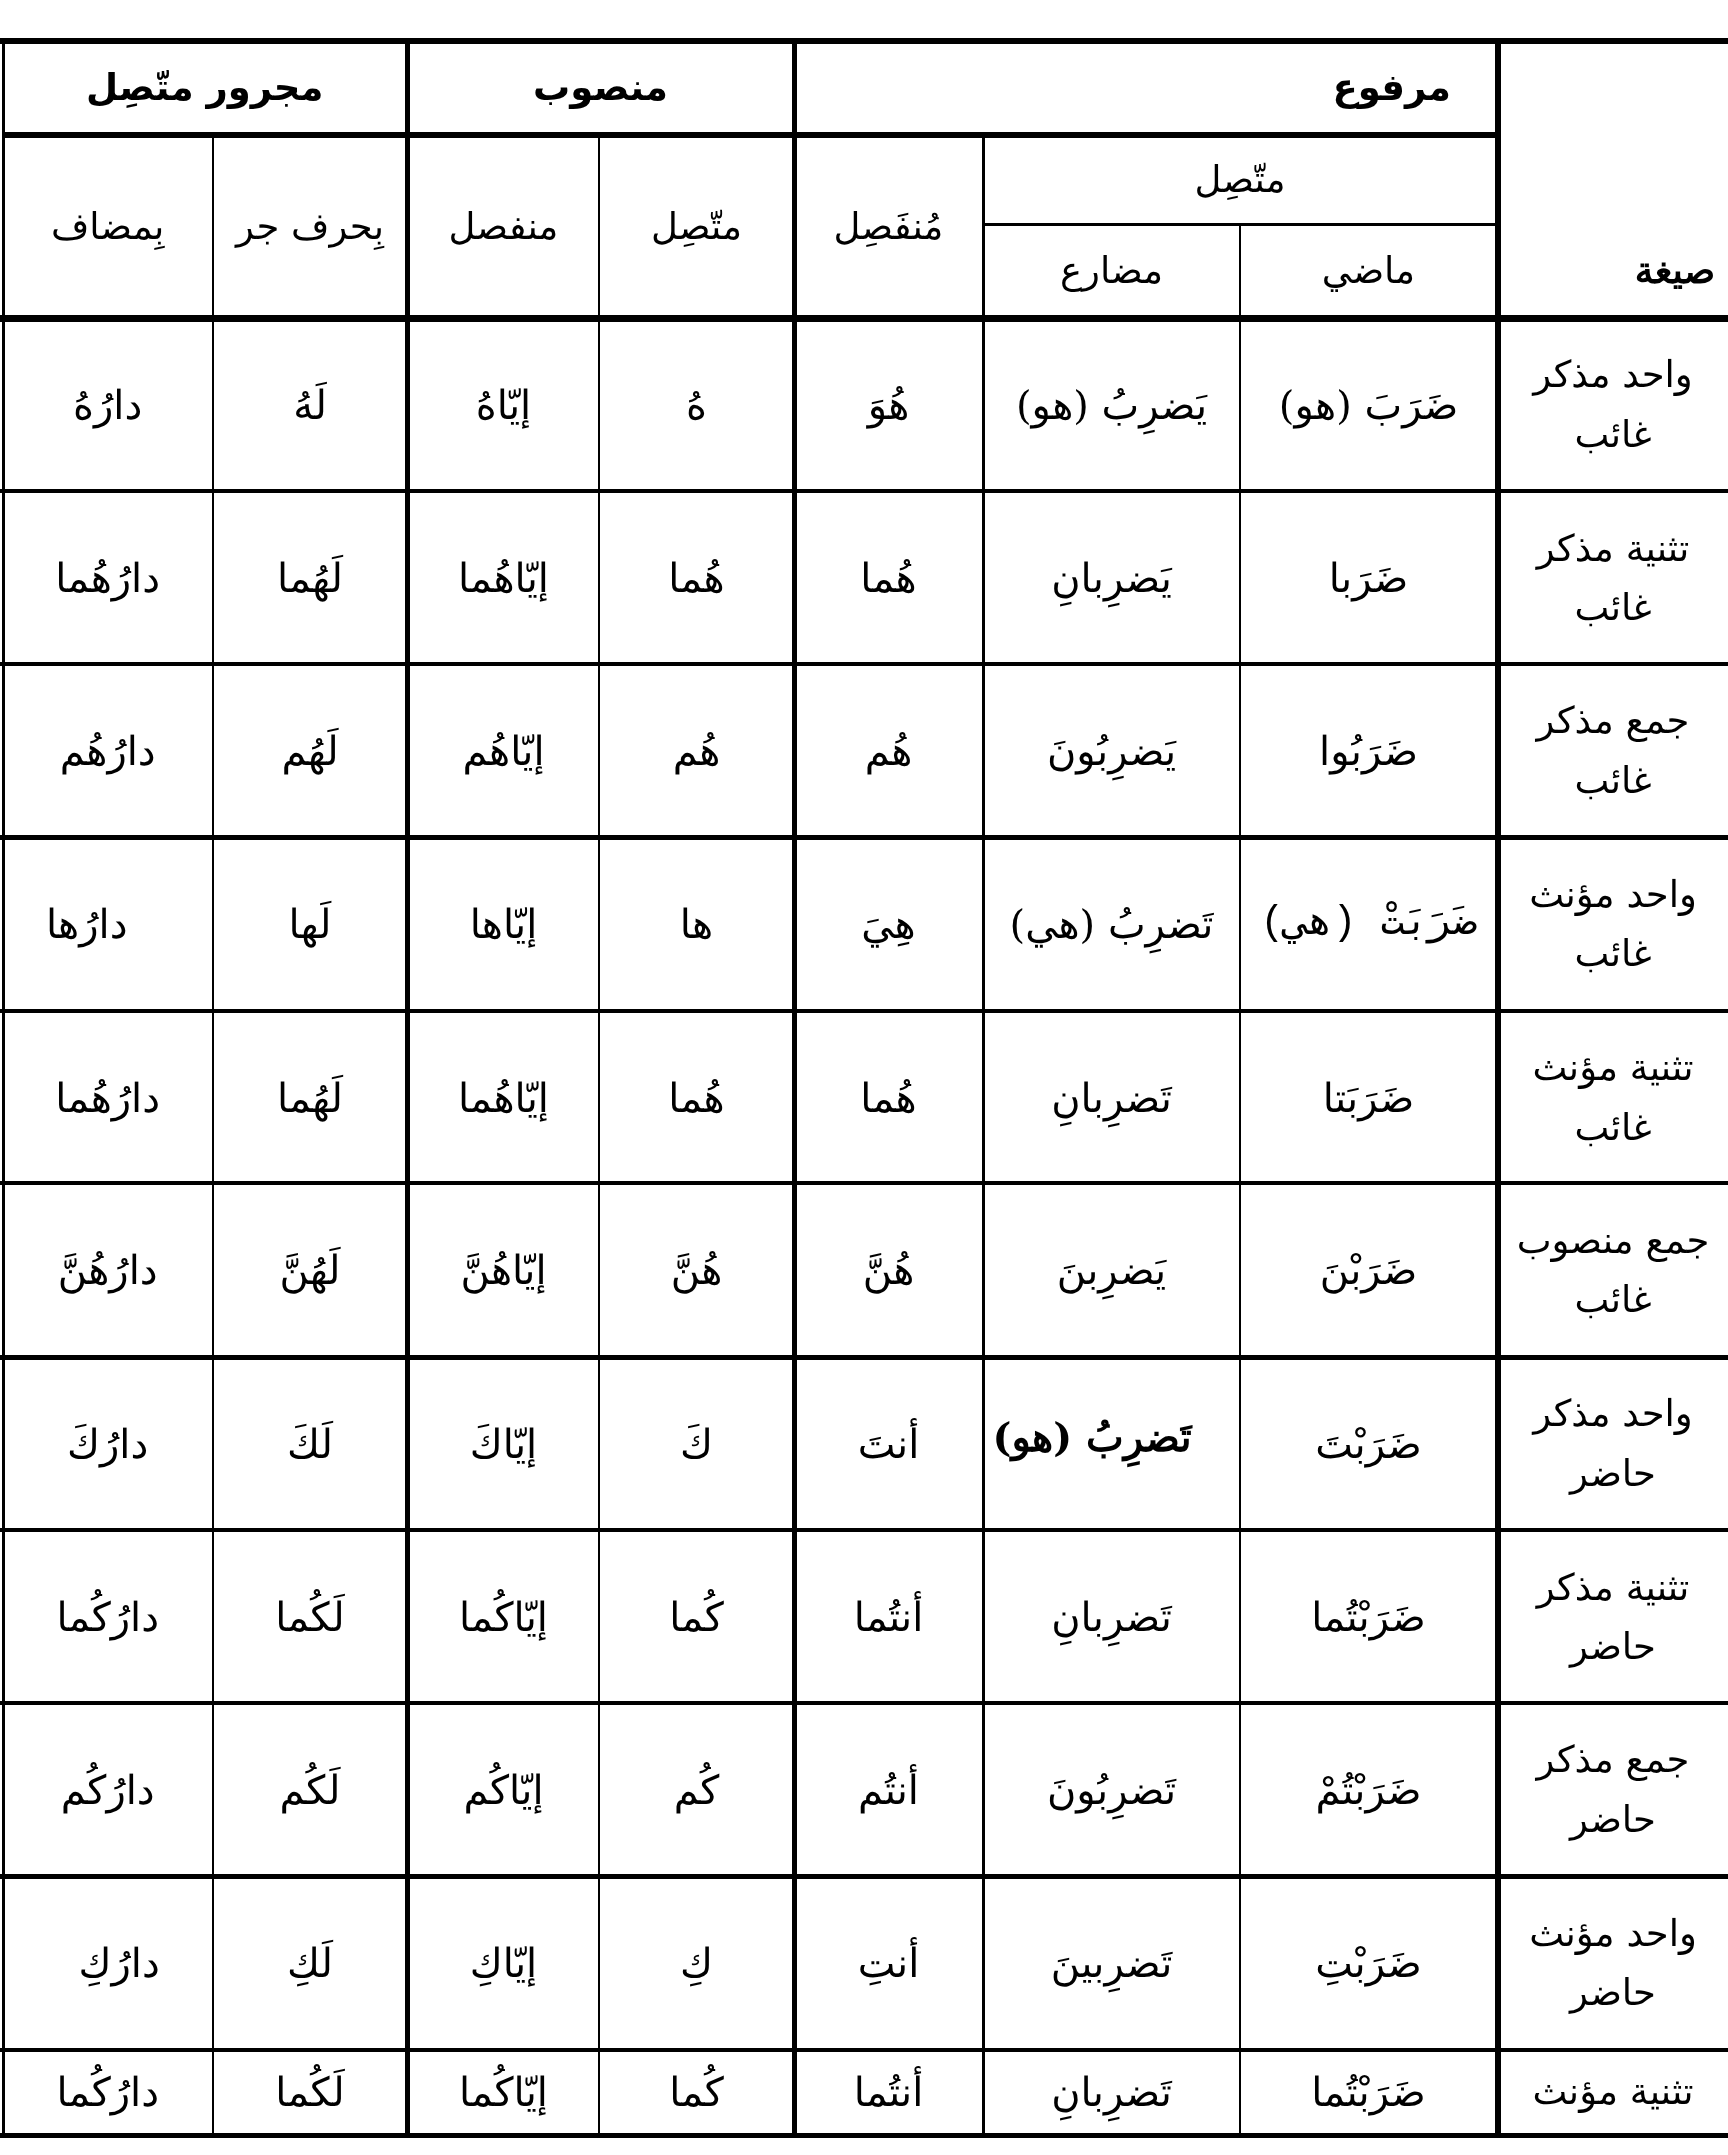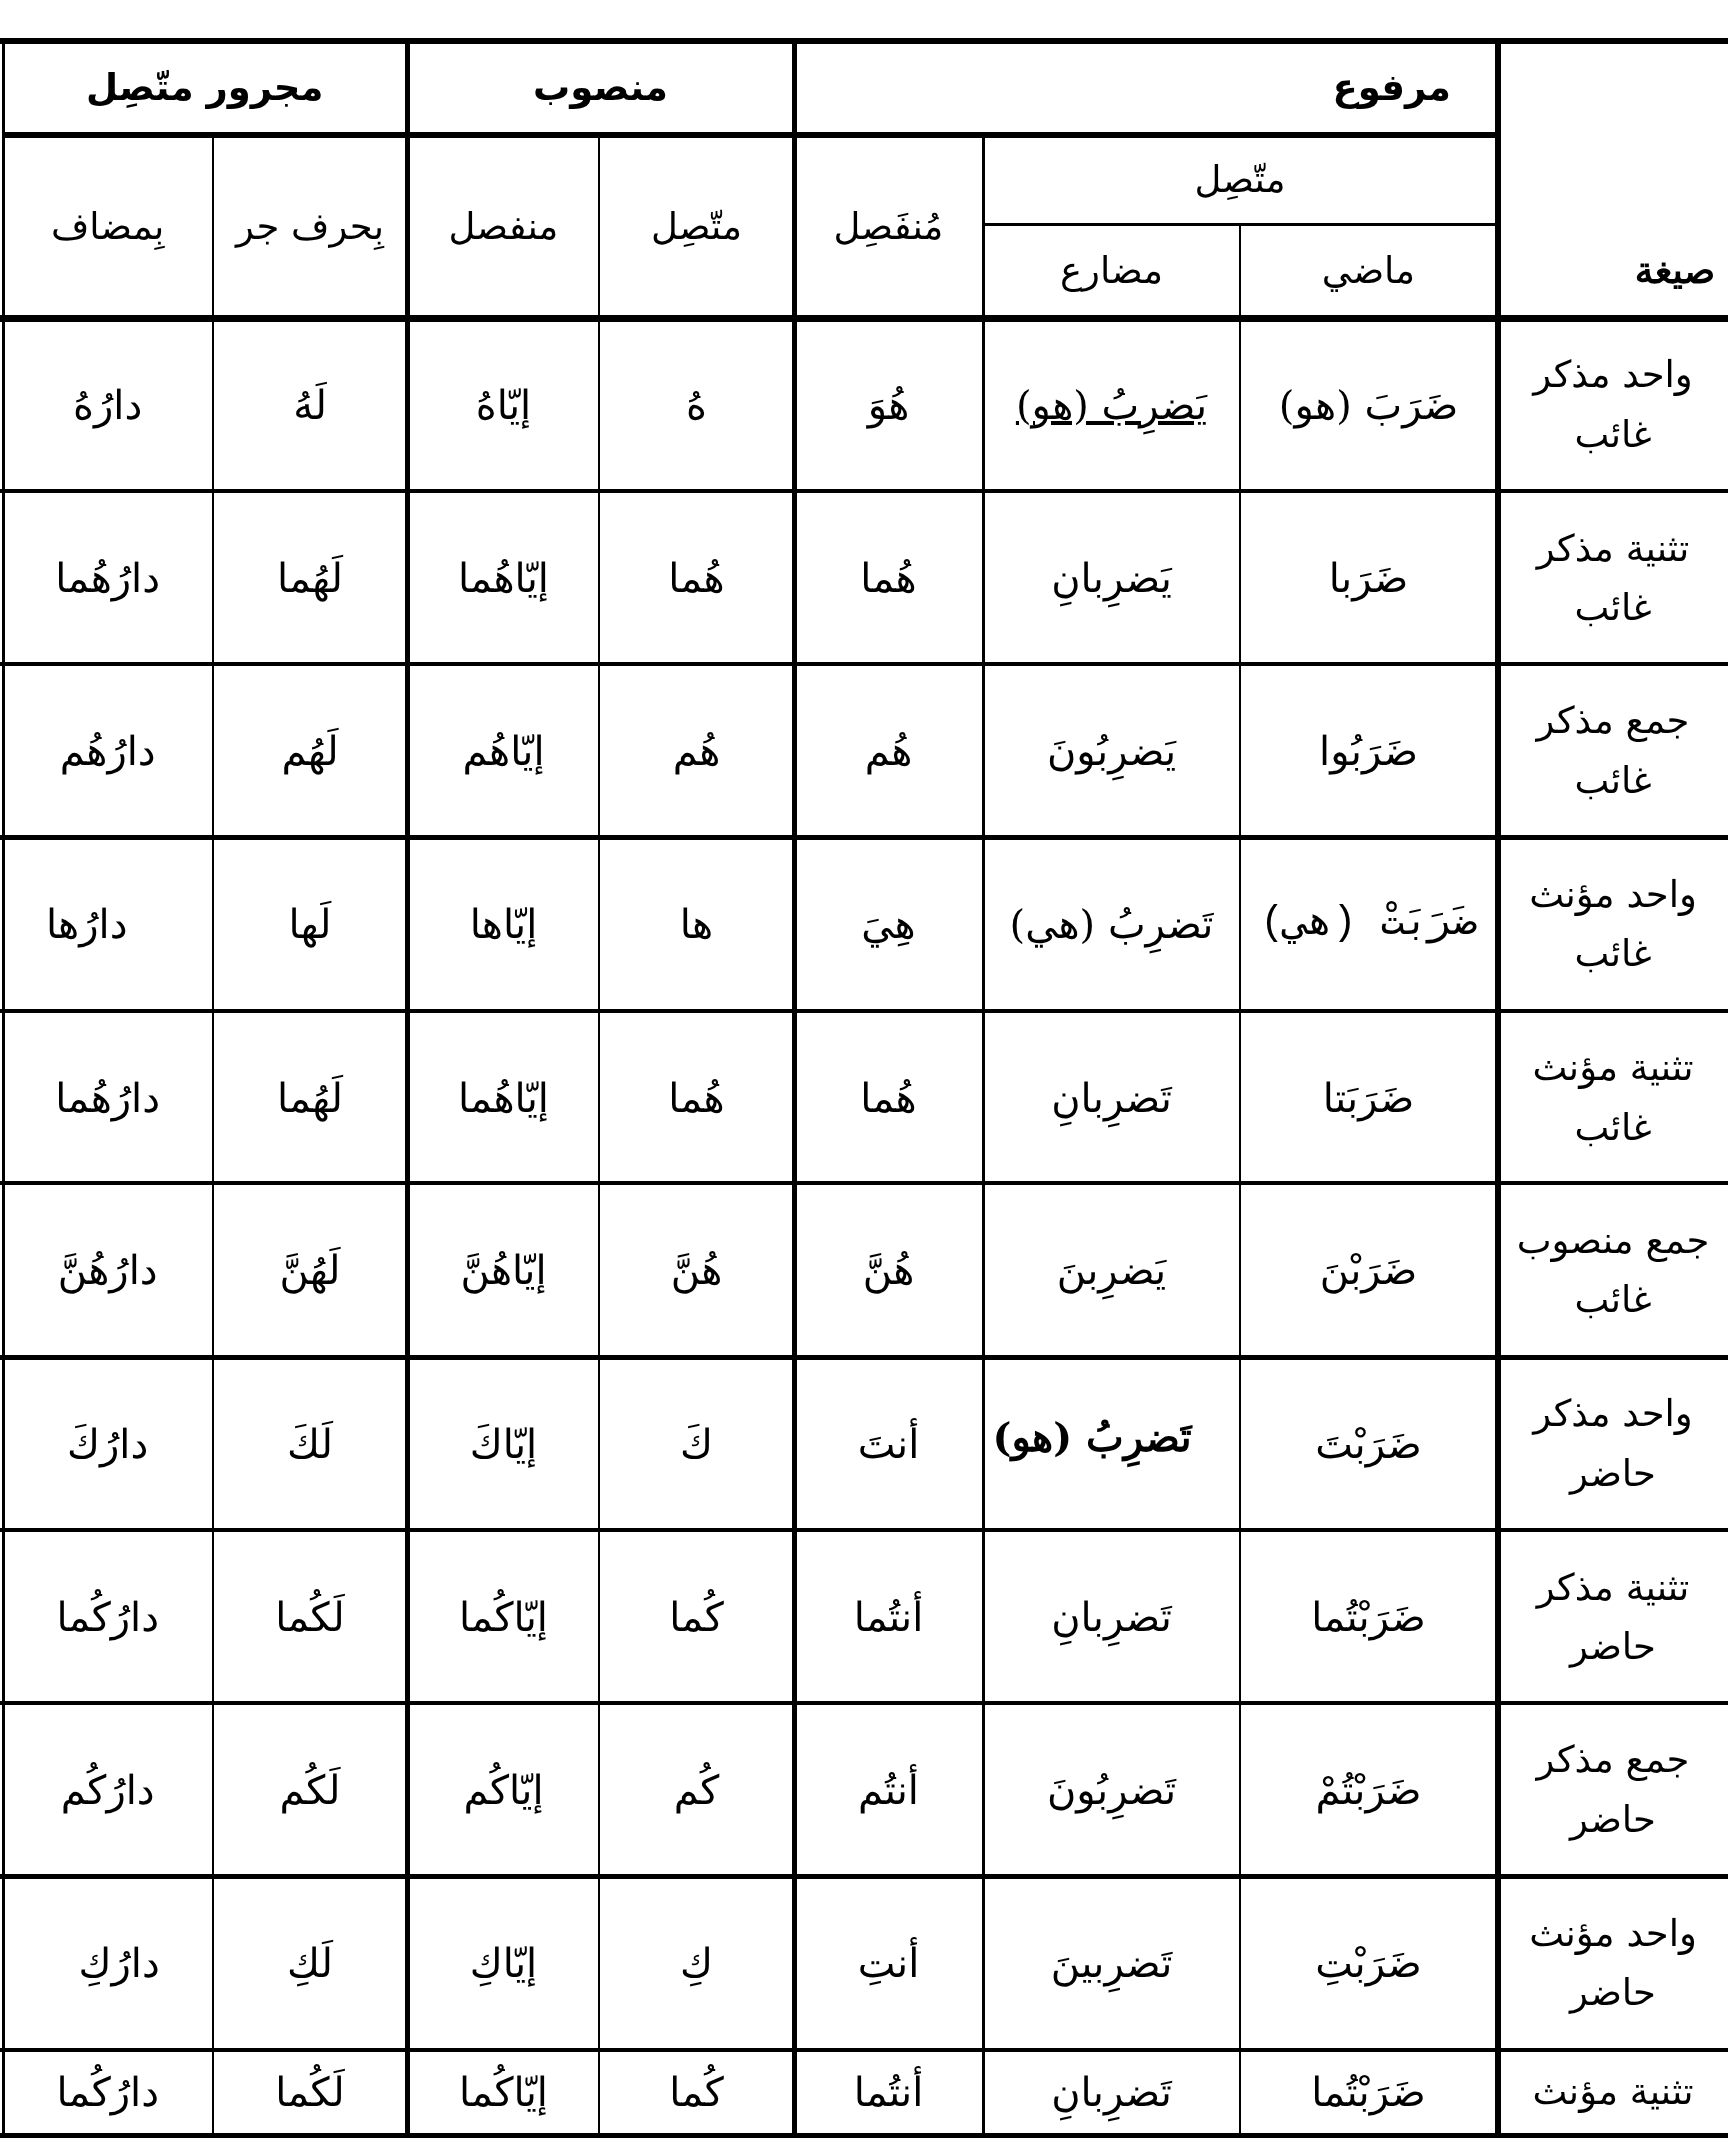--- a/index.html
+++ b/index.html
@@ -31,21 +31,21 @@
     <div class="cell sub" style="left: 2.7px; top: 135px; width: 210px; height: 183px;">بِمضاف</div>
     <div class="cell name" style="left: 1497px; top: 318px; width: 232px; height: 173px;">
       <span>واحد مذكر</span>
       <span>غائب</span>
     </div>
     <div class="cell " style="left: 2.7px; top: 318px; width: 210px; height: 173px;">دارُهُ</div>
     <div class="cell " style="left: 213px; top: 318px; width: 194px; height: 173px;">لَهُ</div>
     <div class="cell " style="left: 407px; top: 318px; width: 193px; height: 173px;">إيّاهُ</div>
     <div class="cell " style="left: 599px; top: 318px; width: 195px; height: 173px;">هُ</div>
     <div class="cell " style="left: 794px; top: 318px; width: 189px; height: 173px;">هُوَ</div>
-    <div class="cell " style="left: 983px; top: 318px; width: 257px; height: 173px; text-decoration: underline;">يَضرِبُ (هو)</div>
+    <div class="cell " style="left: 983px; top: 318px; width: 257px; height: 173px;">يَضرِبُ (هو)</div>
     <div class="cell " style="left: 1240px; top: 318px; width: 257px; height: 173px;">ضَرَبَ (هو)</div>
     <div class="cell name" style="left: 1497px; top: 491px; width: 232px; height: 174px;">
       <span>تثنية مذكر</span>
       <span>غائب</span>
     </div>
     <div class="cell " style="left: 2.7px; top: 491px; width: 210px; height: 174px;">دارُهُما</div>
     <div class="cell " style="left: 213px; top: 491px; width: 194px; height: 174px;">لَهُما</div>
     <div class="cell " style="left: 407px; top: 491px; width: 193px; height: 174px;">إيّاهُما</div>
     <div class="cell " style="left: 599px; top: 491px; width: 195px; height: 174px;">هُما</div>
     <div class="cell " style="left: 794px; top: 491px; width: 189px; height: 174px;">هُما</div>

